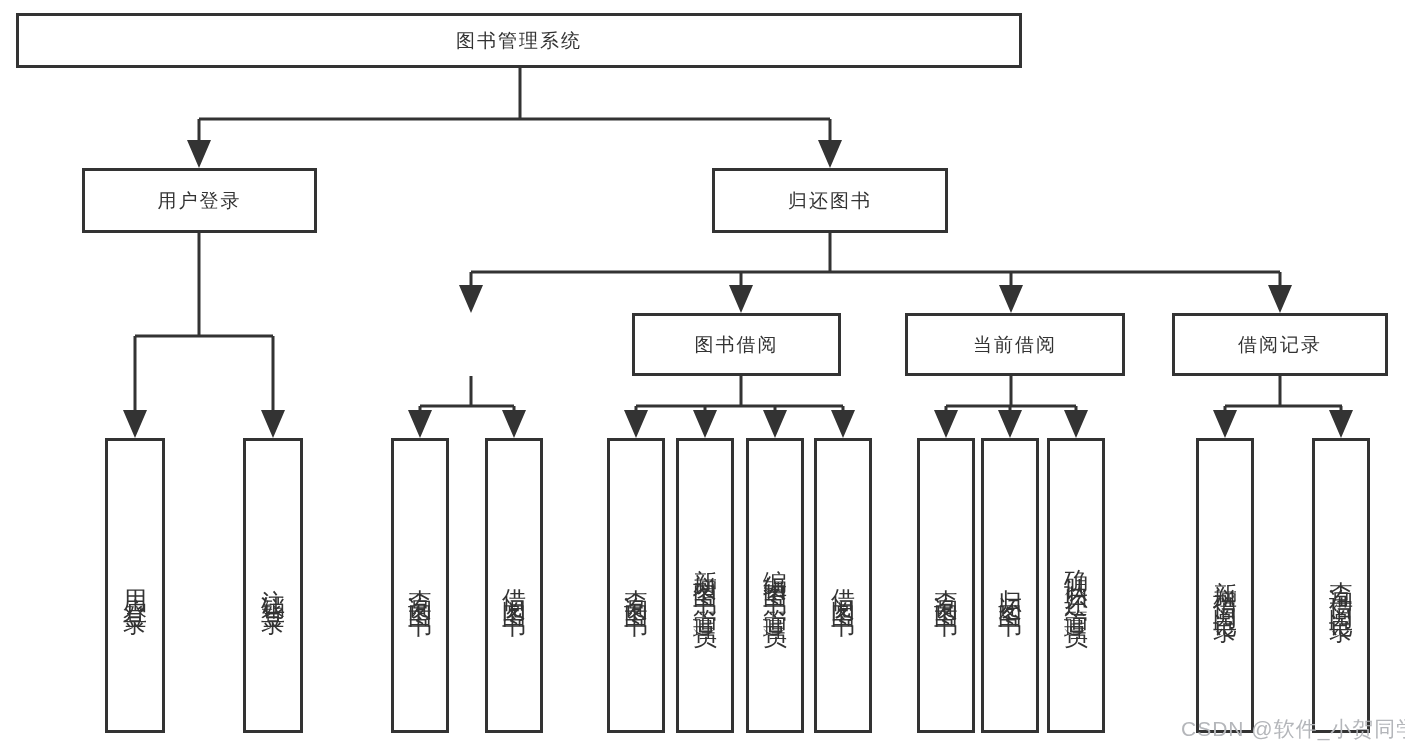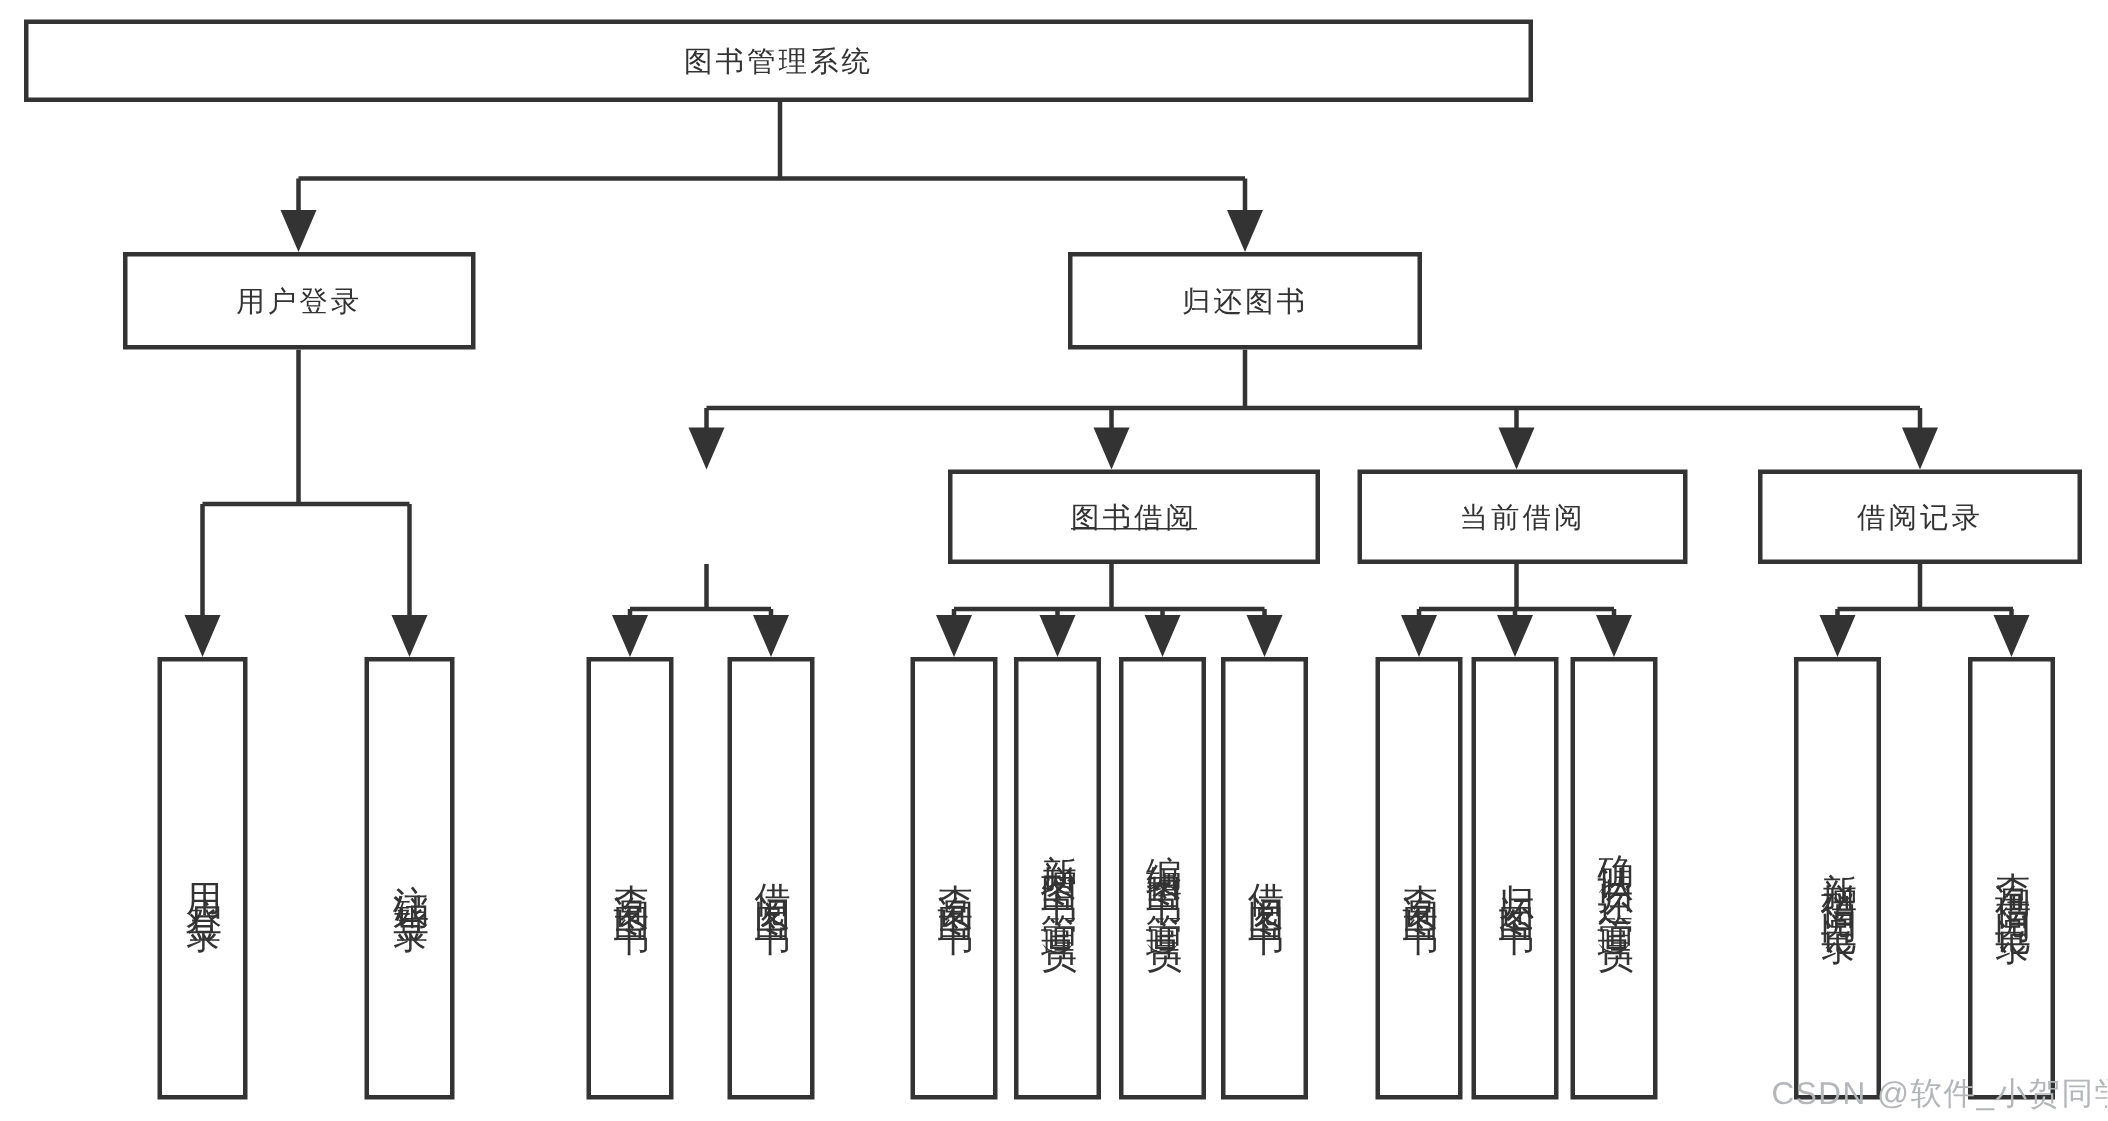--- a/index.html
+++ b/index.html
@@ -115,21 +115,21 @@
     <span>图书管理系统</span>
   </div>
 
   <div class="hbox" style="left:82px; top:168px; width:235px; height:65px;">
     <span>用户登录</span>
   </div>
   <div class="hbox" style="left:712px; top:168px; width:236px; height:65px;">
     <span>归还图书</span>
   </div>
 
-  <div class="hbox" style="left:632px; top:313px; width:248px; height:63px;text-decoration:underline;">
+  <div class="hbox" style="left:632px; top:313px; width:209px; height:63px;">
     <span>图书借阅</span>
   </div>
   <div class="hbox" style="left:905px; top:313px; width:220px; height:63px;">
     <span>当前借阅</span>
   </div>
   <div class="hbox" style="left:1172px; top:313px; width:216px; height:63px;">
     <span>借阅记录</span>
   </div>
 
   <div class="vbox" style="left:105px; width:60px;">

